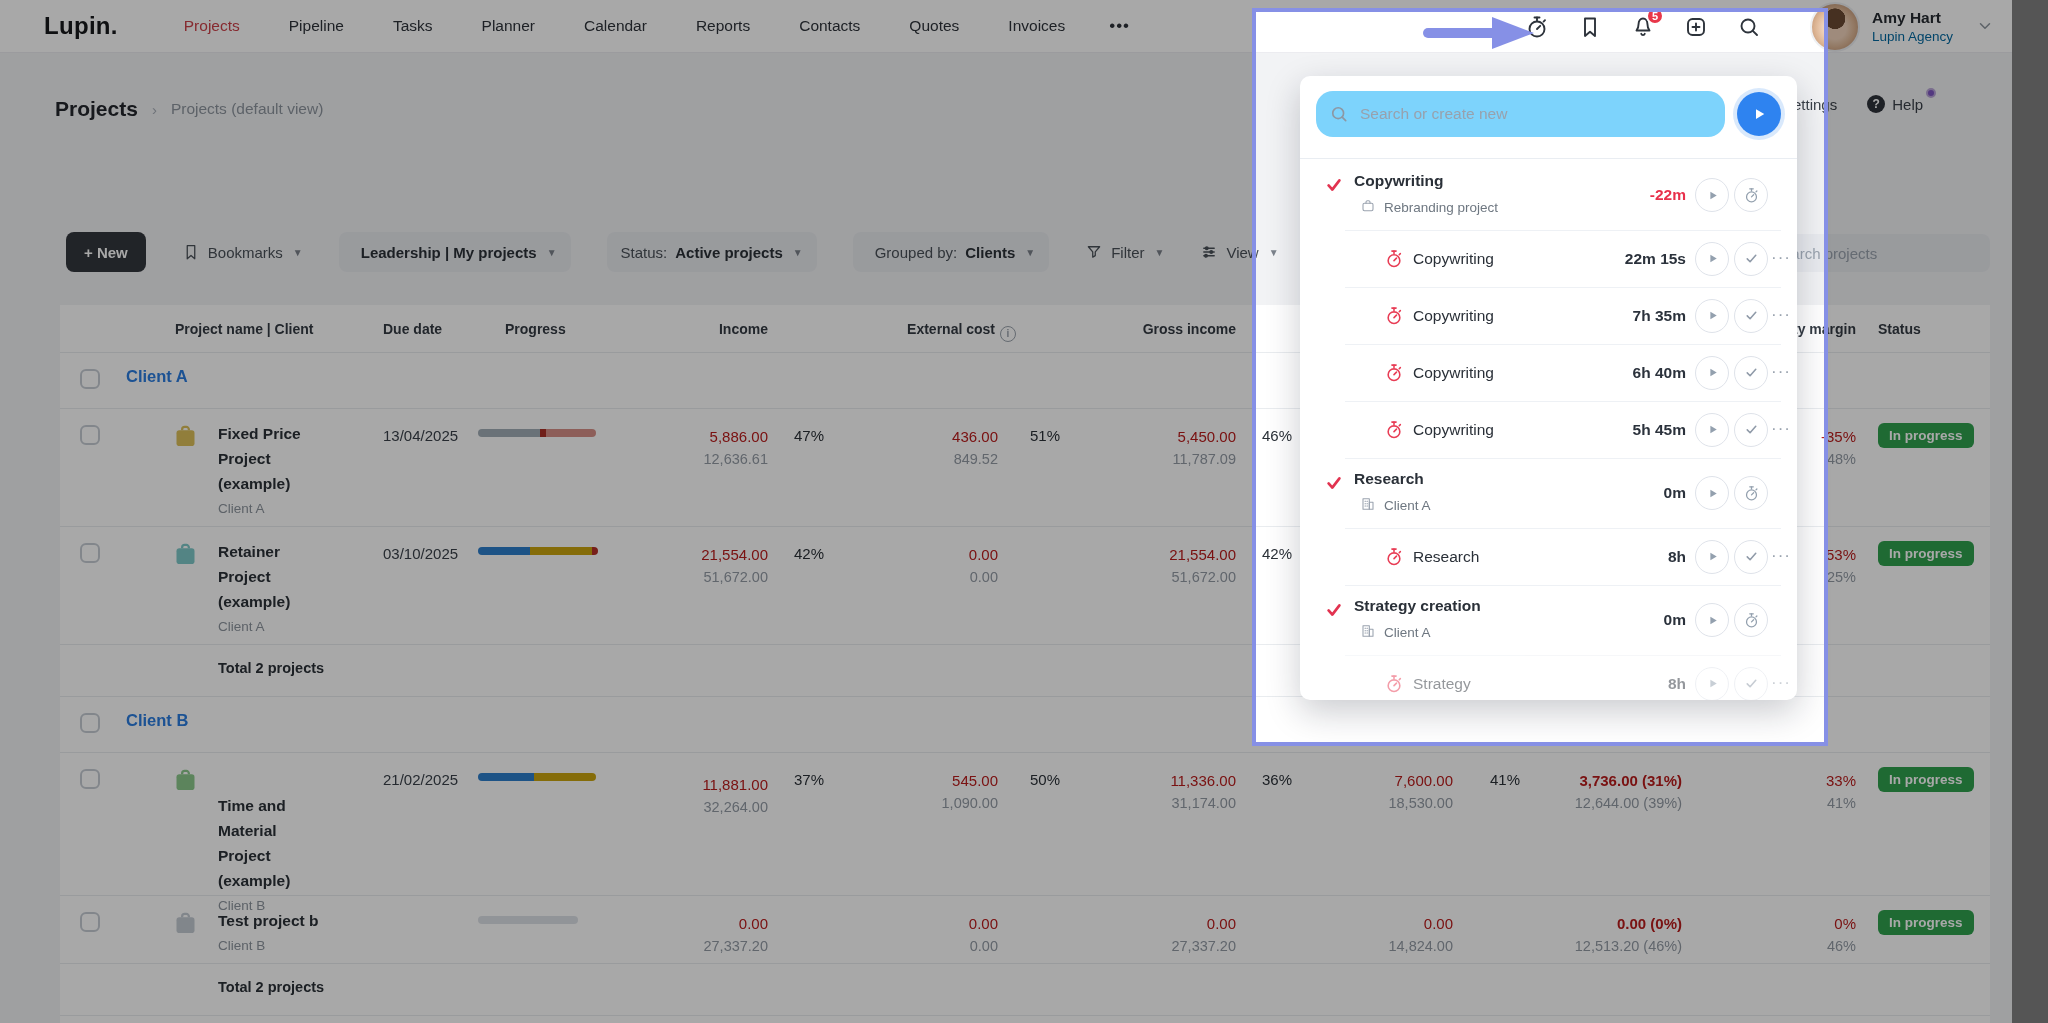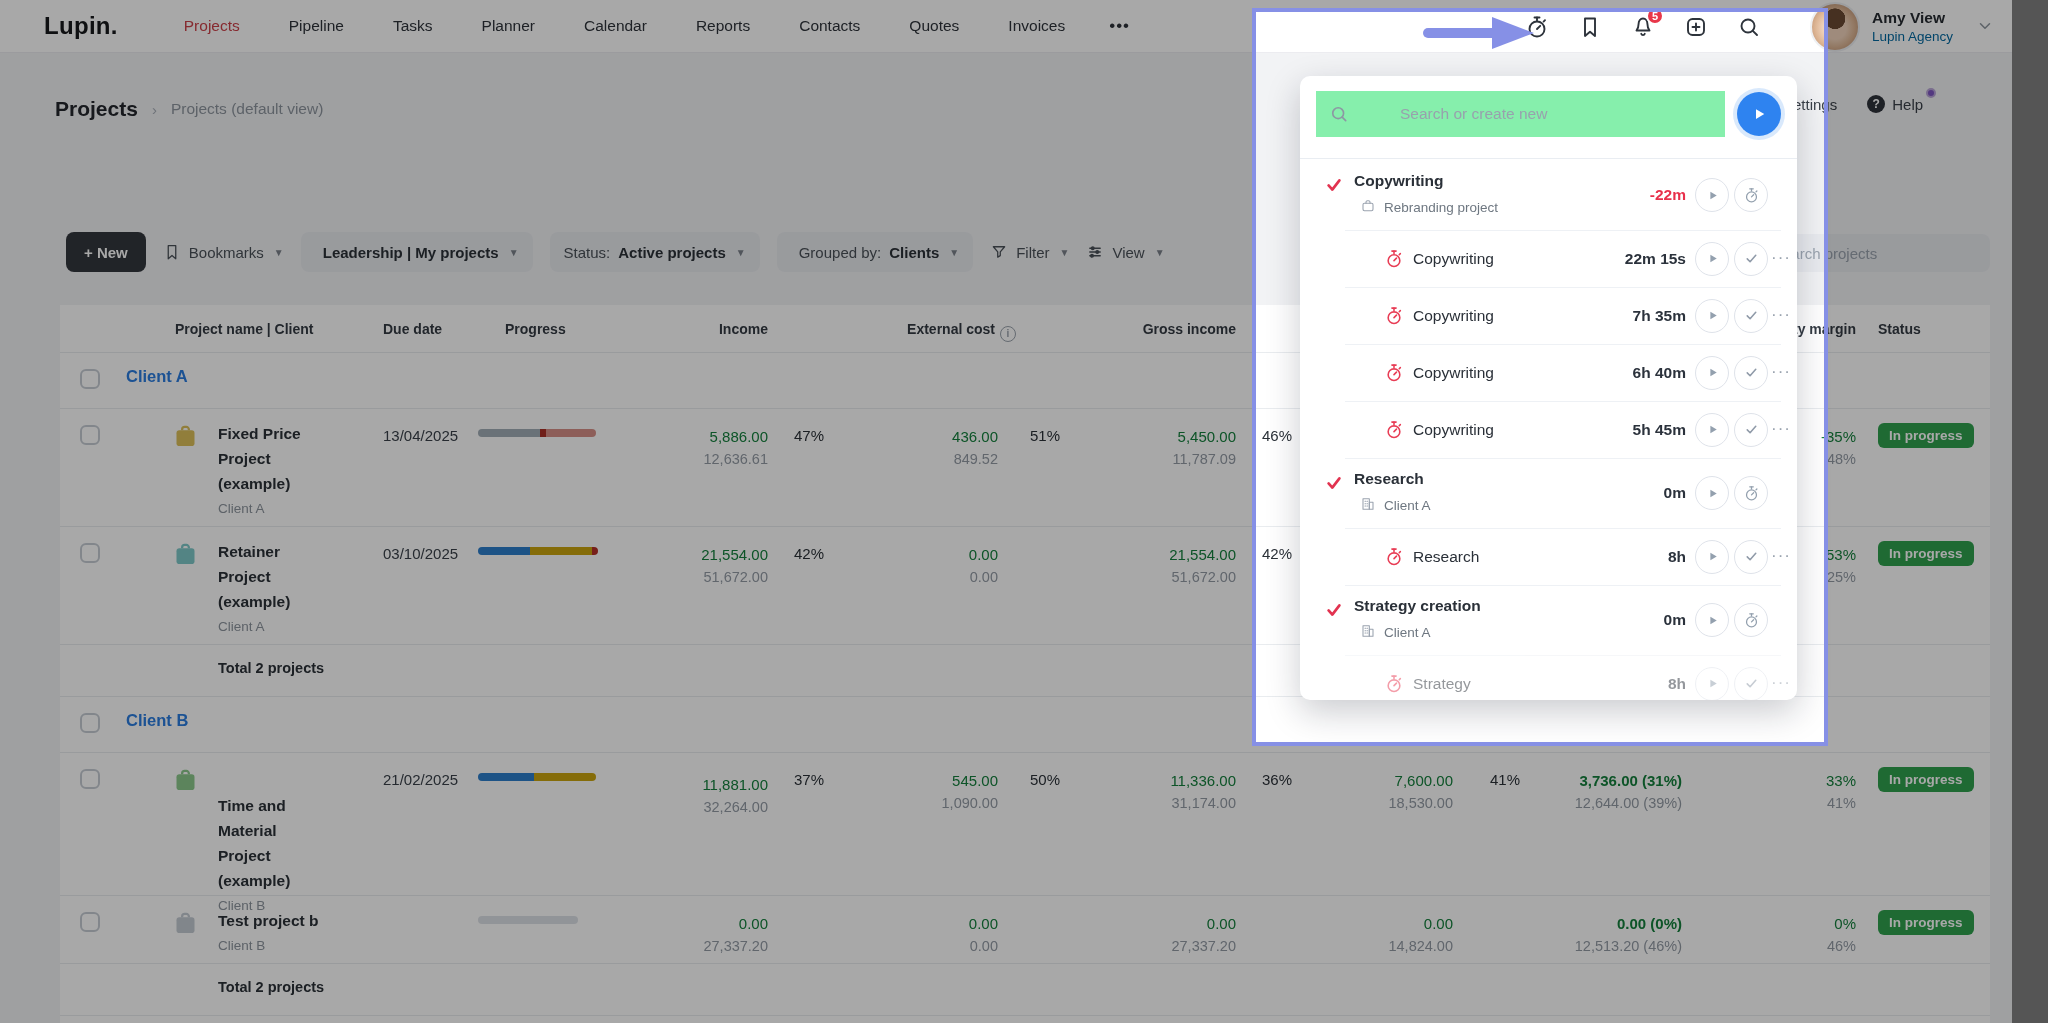--- a/index.html
+++ b/index.html
@@ -42,39 +42,39 @@
     display:flex;align-items:center;justify-content:center;}
   
   .tabstrip{position:absolute;left:0;top:150px;width:2048px;height:62px;background:#fafbfc;
     border-top:1px solid #eceef1;border-bottom:1px solid #e2e5ea;display:flex;align-items:center;padding-left:122px;gap:62px;}
   .tab{display:flex;align-items:center;gap:9px;font-size:15.5px;color:#5d656e;font-weight:500;height:100%;position:relative;cursor:pointer;}
   .tab svg{width:19px;height:19px;stroke:#5d656e;fill:none;stroke-width:1.8;stroke-linecap:round;stroke-linejoin:round;}
   .tab.active{color:#cc4149;}
   .tab.active svg{stroke:#cc4149;}
   .tab.active:after{content:"";position:absolute;left:-14px;right:-14px;bottom:0;height:3px;background:#cc4149;border-radius:2px 2px 0 0;}
   
-  .toolbar{position:absolute;left:66px;top:232px;height:40px;display:flex;align-items:center;gap:17px;}
+  .toolbar{position:absolute;left:66px;top:232px;height:40px;display:flex;align-items:center;gap:36px;}
   .btn-new{height:40px;padding:0 18px;background:#33373d;color:#fff;font-size:15px;font-weight:600;border-radius:8px;
     display:flex;align-items:center;gap:6px;cursor:pointer;}
   .tool{display:flex;align-items:center;gap:8px;font-size:15px;color:#4a5158;font-weight:500;cursor:pointer;white-space:nowrap;}
   .tool svg{width:18px;height:18px;stroke:#4a5158;fill:none;stroke-width:1.7;stroke-linecap:round;stroke-linejoin:round;}
   .chip{height:40px;background:#e9ebef;border-radius:8px;padding:0 14px;display:flex;align-items:center;gap:8px;
     font-size:15px;color:#4a5158;cursor:pointer;white-space:nowrap;}
   .chip b{color:#2b3138;font-weight:700;}
   .caret{font-size:10px;color:#7b828b;margin-left:2px;}
   .toolsearch{position:absolute;left:1700px;top:234px;width:290px;height:38px;background:#e9ebef;border-radius:8px;}
   .toolsearch input{width:100%;height:100%;border:0;background:transparent;outline:none;padding-left:73px;
     font-family:"Liberation Sans",sans-serif;font-size:15px;color:#4a5158;}
   .toolsearch input::placeholder{color:#9aa3ae;}
   
   .table{position:absolute;left:60px;top:305px;width:1930px;height:718px;background:#ffffff;}
   .trow{position:relative;width:100%;border-bottom:1px solid #e9ecef;}
   .th{position:absolute;top:16px;font-size:14px;font-weight:700;color:#343b43;white-space:nowrap;}
   .cell{position:absolute;white-space:nowrap;}
-  .l1{font-size:15px;color:#15803d;line-height:23px;}
+  .l1{font-size:15px;color:#b91c1c;line-height:23px;}
   .l2{font-size:14.5px;color:#939ba5;line-height:23px;}
   .money{text-align:right;}
   .bold .l1{font-weight:700;}
   .pct{font-size:15px;color:#2b3138;}
   .checkbox{position:absolute;left:20px;width:20px;height:20px;border:2px solid #c6ccd4;border-radius:6px;background:#fff;cursor:pointer;}
   .proj-icon{position:absolute;left:112px;width:27px;height:27px;}
   .namecol{position:absolute;left:158px;}
   .nameline{font-size:15.5px;font-weight:600;color:#2b3138;line-height:25px;cursor:pointer;}
   .subclient{font-size:13.5px;color:#8d959e;line-height:25px;}
   .duedate{position:absolute;left:323px;font-size:15px;color:#3a414a;}
@@ -93,21 +93,21 @@
   .c-income{right:1222px;} .c-ext{right:992px;} .c-gross{right:754px;}
   .c-cost2{right:537px;} .c-profit{right:308px;} .c-margin{right:134px;text-align:right;}
   .p-income{left:734px;} .p-ext{left:970px;} .p-gross{left:1202px;} .p-cost2{left:1430px;}
   
   .dim{position:absolute;background:rgba(0,0,0,0.34);z-index:20;}
   .spot-border{position:absolute;left:1252px;top:8px;width:576px;height:738px;border:4px solid #8690e6;z-index:30;pointer-events:none;}
   .arrow{position:absolute;left:1420px;top:14px;z-index:31;pointer-events:none;}
   
   .panel{position:absolute;left:1300px;top:76px;width:497px;height:624px;background:#fff;border-radius:10px;
     box-shadow:0 12px 34px rgba(20,24,40,.22);z-index:25;overflow:hidden;}
-  .psearchbox{position:absolute;left:16px;top:15px;width:409px;height:46px;background:#86efac;border-radius:0;padding-left:40px;}
+  .psearchbox{position:absolute;left:16px;top:15px;width:409px;height:46px;background:#7dd3fc;border-radius:17px;}
   .psearchbox svg{position:absolute;left:13px;top:13px;width:20px;height:20px;stroke:#8d97a3;fill:none;stroke-width:2;stroke-linecap:round;}
   .psearchbox input{width:100%;height:100%;border:0;background:transparent;outline:none;padding-left:44px;
     font-family:"Liberation Sans",sans-serif;font-size:15.5px;color:#3a414a;}
   .psearchbox input::placeholder{color:#98a1ad;}
   .pplay{position:absolute;left:437px;top:16px;width:44px;height:44px;border-radius:50%;background:#2e83f0;cursor:pointer;
     display:flex;align-items:center;justify-content:center;box-shadow:0 0 0 4px rgba(46,131,240,.18);}
   .pplay svg{width:18px;height:18px;fill:#fff;}
   .pdivider{position:absolute;left:0;top:82px;width:100%;height:1px;background:#e9edf2;}
   .prow{position:absolute;left:0;width:497px;cursor:pointer;}
   .prow .sep{position:absolute;left:45px;right:16px;top:0;height:1px;background:#eef1f5;}
@@ -172,21 +172,21 @@
         </svg>
       </div>
       <div class="ticon">
         <svg viewBox="0 0 24 24">
           <circle cx="11" cy="11" r="6.5"></circle>
           <path d="M15.8 15.8L20 20"></path>
         </svg>
       </div>
     </div>
   <div class="avatar"></div>
-  <div class="username">Amy View</div>
+  <div class="username">Amy Hart</div>
   <div class="userorg">Lupin Agency</div>
   <div class="user-chevron">
     <svg viewBox="0 0 24 24">
         <path d="M6 9l6 6 6-6"></path>
       </svg>
   </div>
 
   <div class="crumbrow">
     <span class="crumb-root">Projects</span>
     <span class="crumb-sep">›</span>

